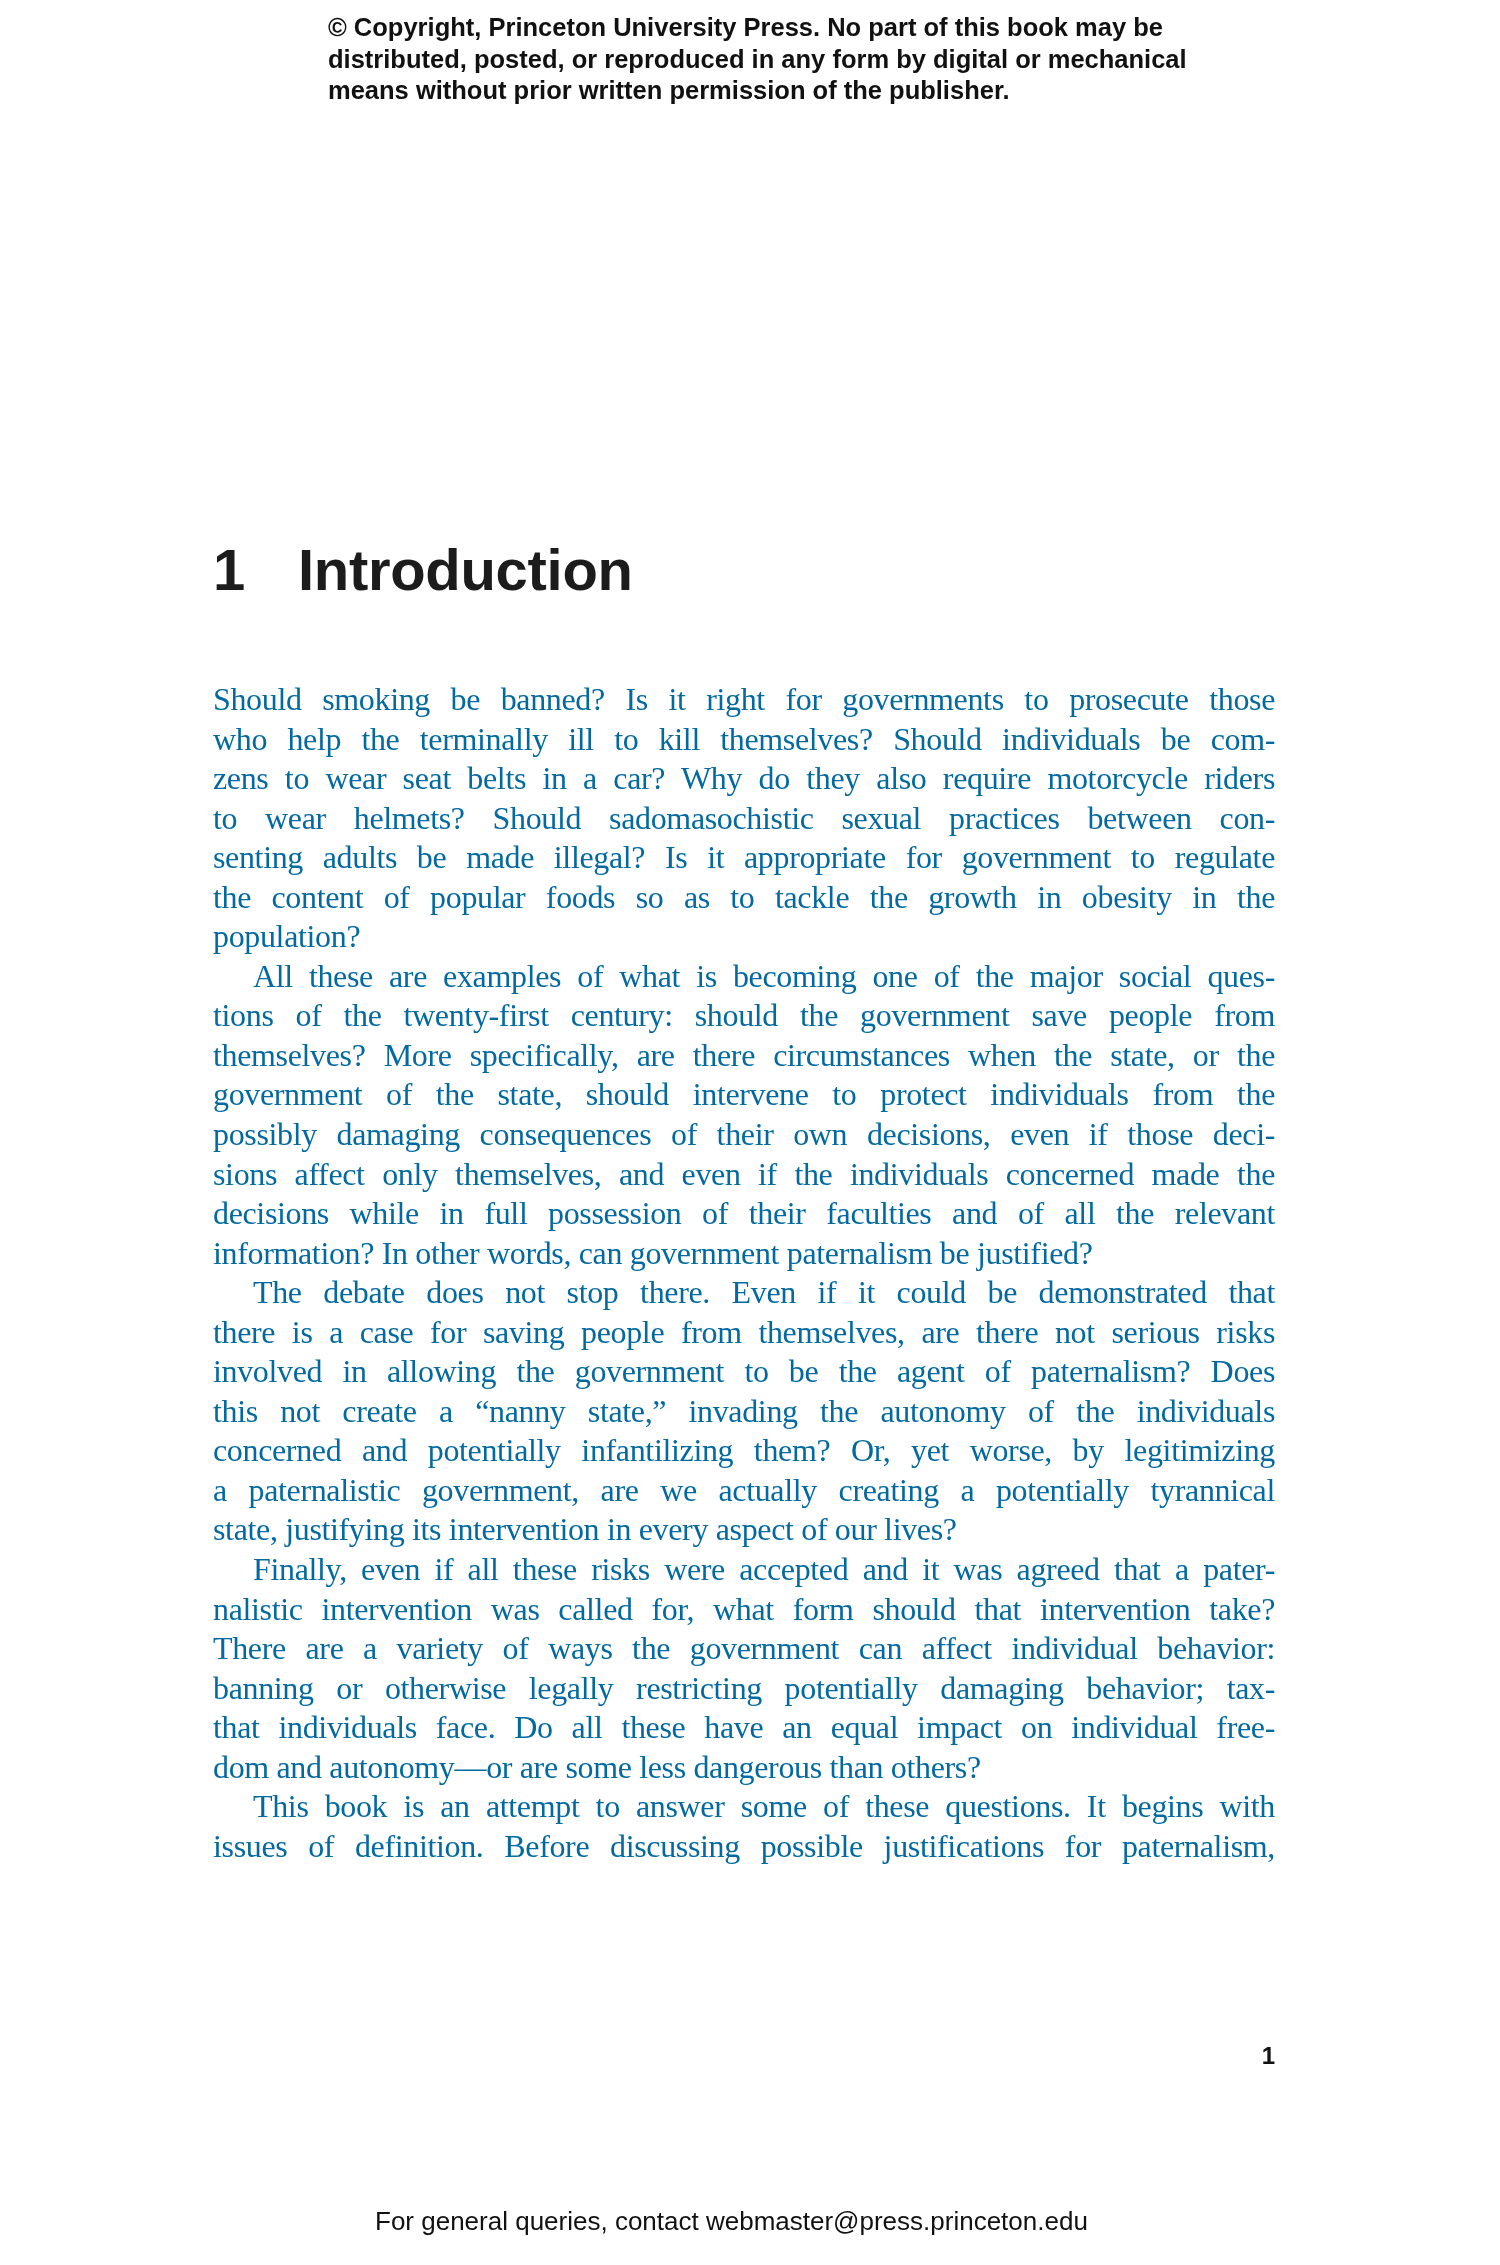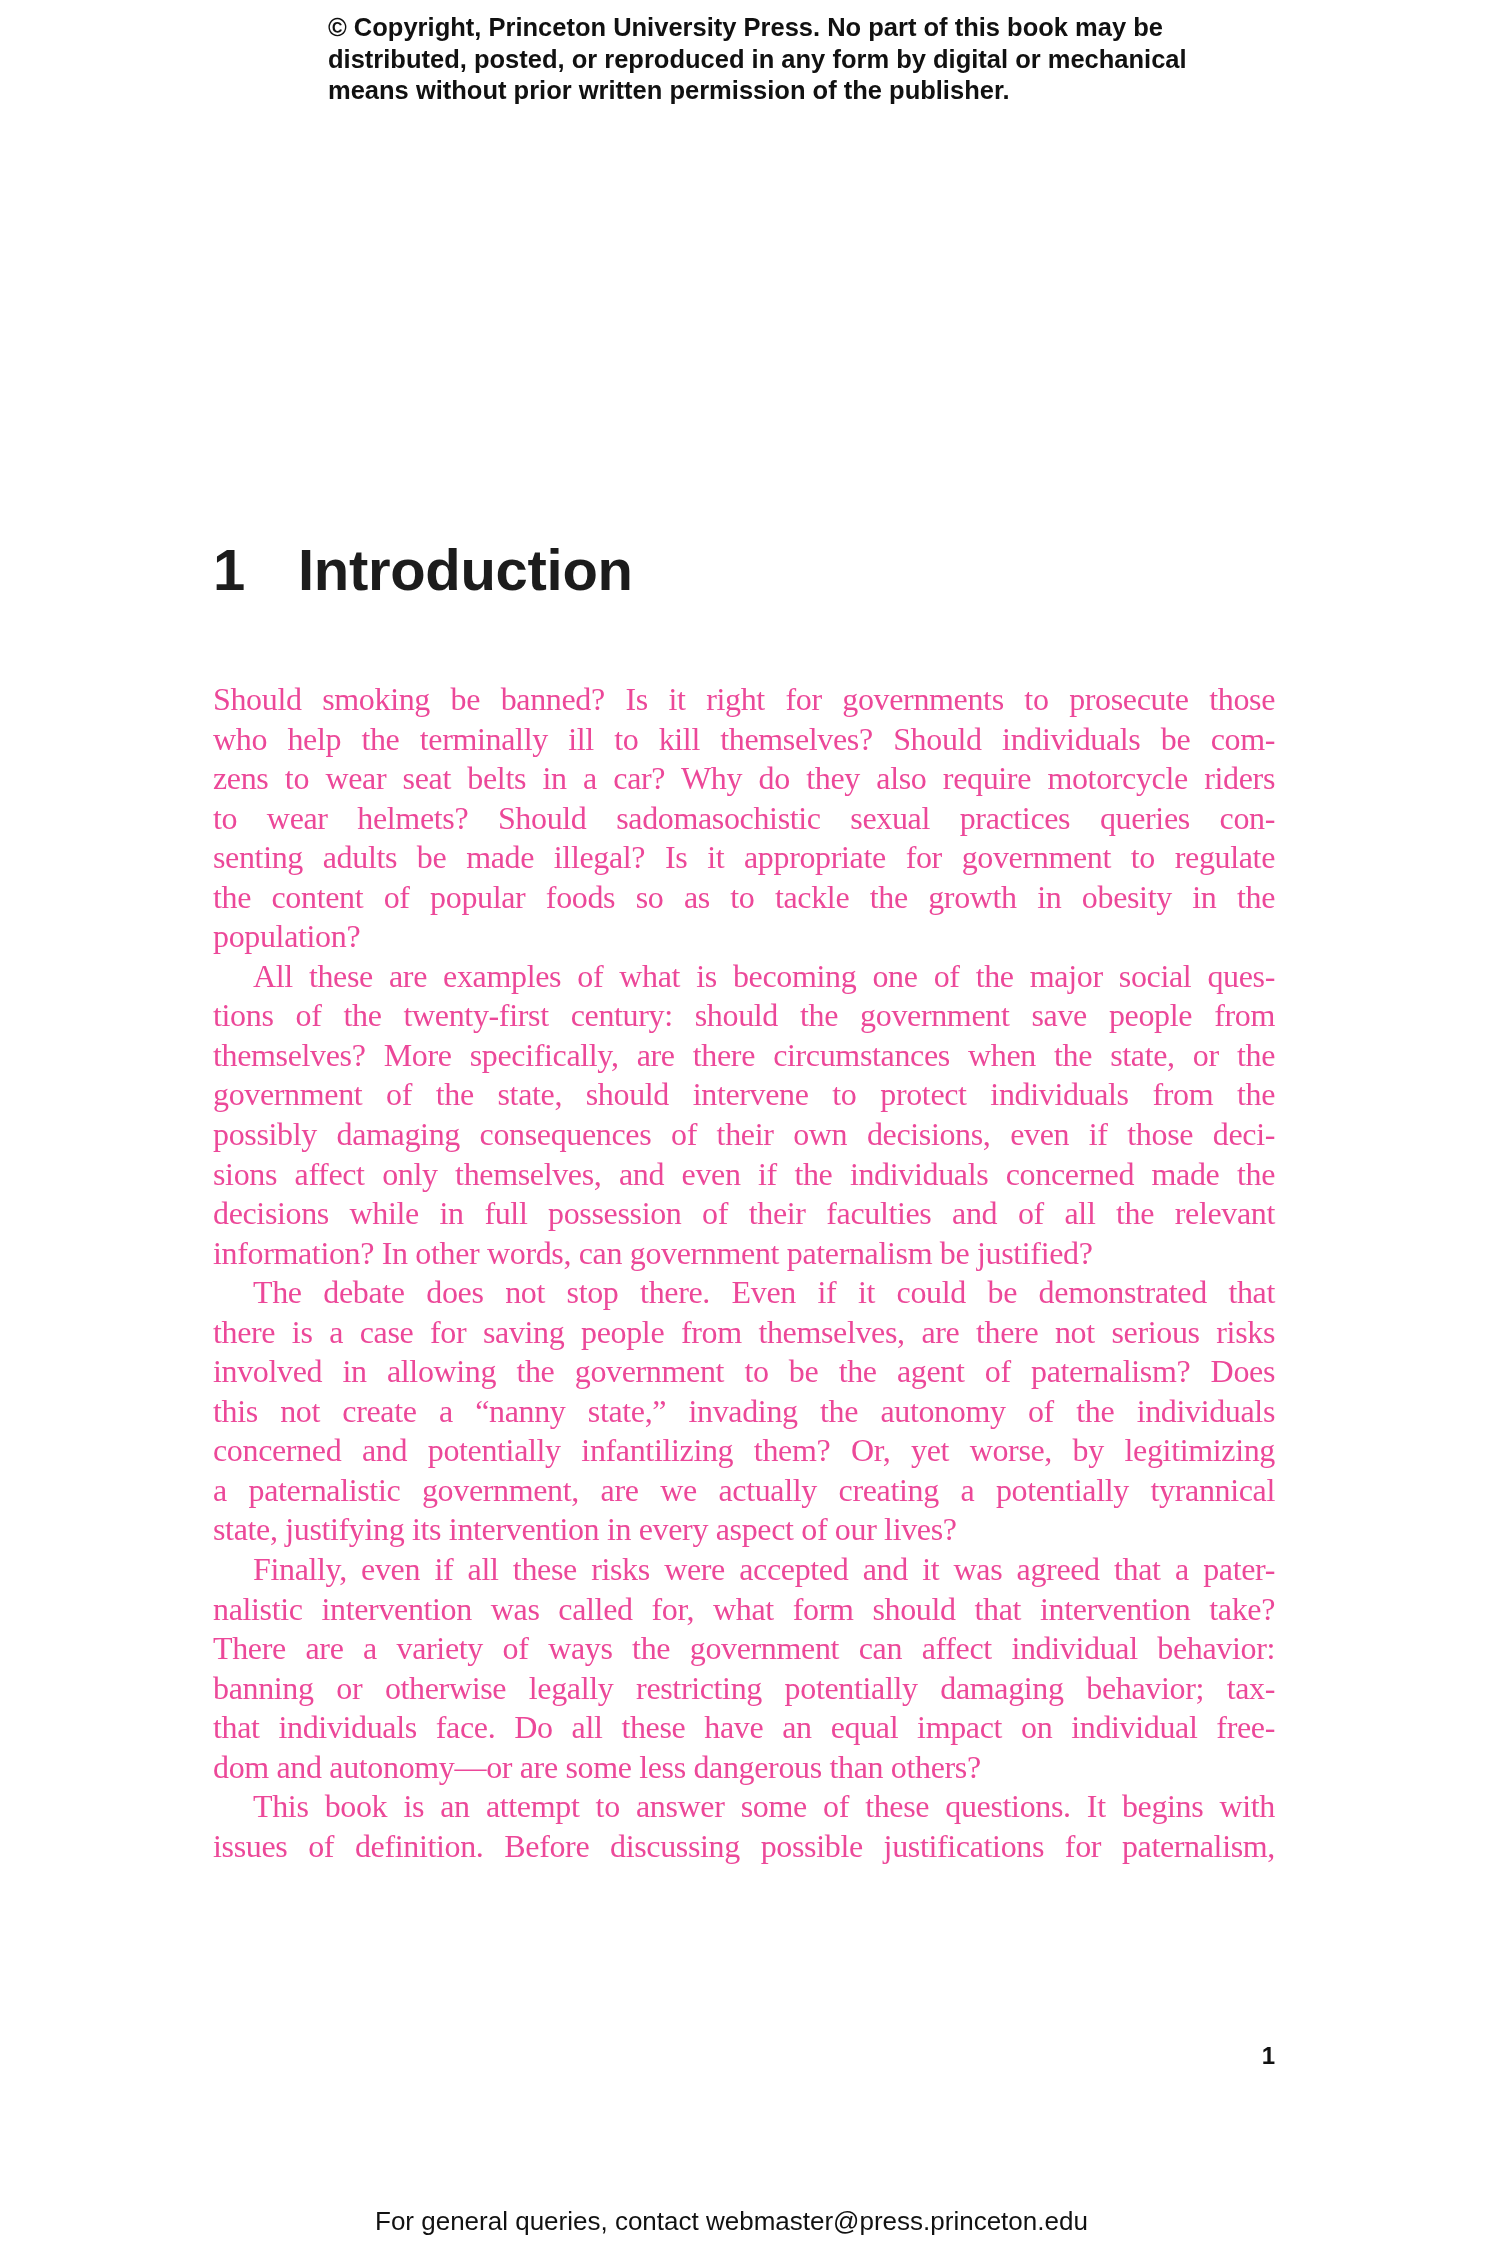--- a/index.html
+++ b/index.html
@@ -14,21 +14,21 @@
   .chapter-heading {
     position: absolute; left: 213px; top: 530px; height: 80px;
     font-family: "Liberation Sans", sans-serif; font-weight: bold; font-size: 58px; line-height: 80px;
     color: #1c1c1c; white-space: nowrap;
   }
   .chapter-heading .num { position: absolute; left: 0; top: 0; }
   .chapter-heading .title { position: absolute; left: 85px; top: 0; letter-spacing: -0.3px; }
   .body-text {
     position: absolute; left: 213px; top: 680px; width: 1062px;
     font-family: "Liberation Serif", serif; font-size: 32px; line-height: 39.55px;
-    color: #ec4899;
+    color: #0369a1;
   }
   .body-text .line {
     display: block; height: 39.55px; white-space: nowrap; overflow: visible;
     text-align: justify; text-align-last: justify; letter-spacing: -0.35px;
   }
   .body-text .line.last { text-align-last: left; }
   .body-text .line.indent { padding-left: 40px; }
   .page-number {
     position: absolute; left: 1200px; width: 75px; top: 2040px; text-align: right;
     font-family: "Liberation Sans", sans-serif; font-weight: bold; font-size: 24px; line-height: 32px;
@@ -53,21 +53,21 @@
   <span class="num">1</span>
   <span class="title">Introduction</span>
 </div>
 
 <div class="body-text">
 
   <div>
     <span class="line">Should smoking be banned? Is it right for governments to prosecute those</span>
     <span class="line">who help the terminally ill to kill themselves? Should individuals be com-</span>
     <span class="line">zens to wear seat belts in a car? Why do they also require motorcycle riders</span>
-    <span class="line">to wear helmets? Should sadomasochistic sexual practices queries con-</span>
+    <span class="line">to wear helmets? Should sadomasochistic sexual practices between con-</span>
     <span class="line">senting adults be made illegal? Is it appropriate for government to regulate</span>
     <span class="line">the content of popular foods so as to tackle the growth in obesity in the</span>
     <span class="line last">population?</span>
   </div>
 
   <div>
     <span class="line indent">All these are examples of what is becoming one of the major social ques-</span>
     <span class="line">tions of the twenty-first century: should the government save people from</span>
     <span class="line">themselves? More specifically, are there circumstances when the state, or the</span>
     <span class="line">government of the state, should intervene to protect individuals from the</span>

